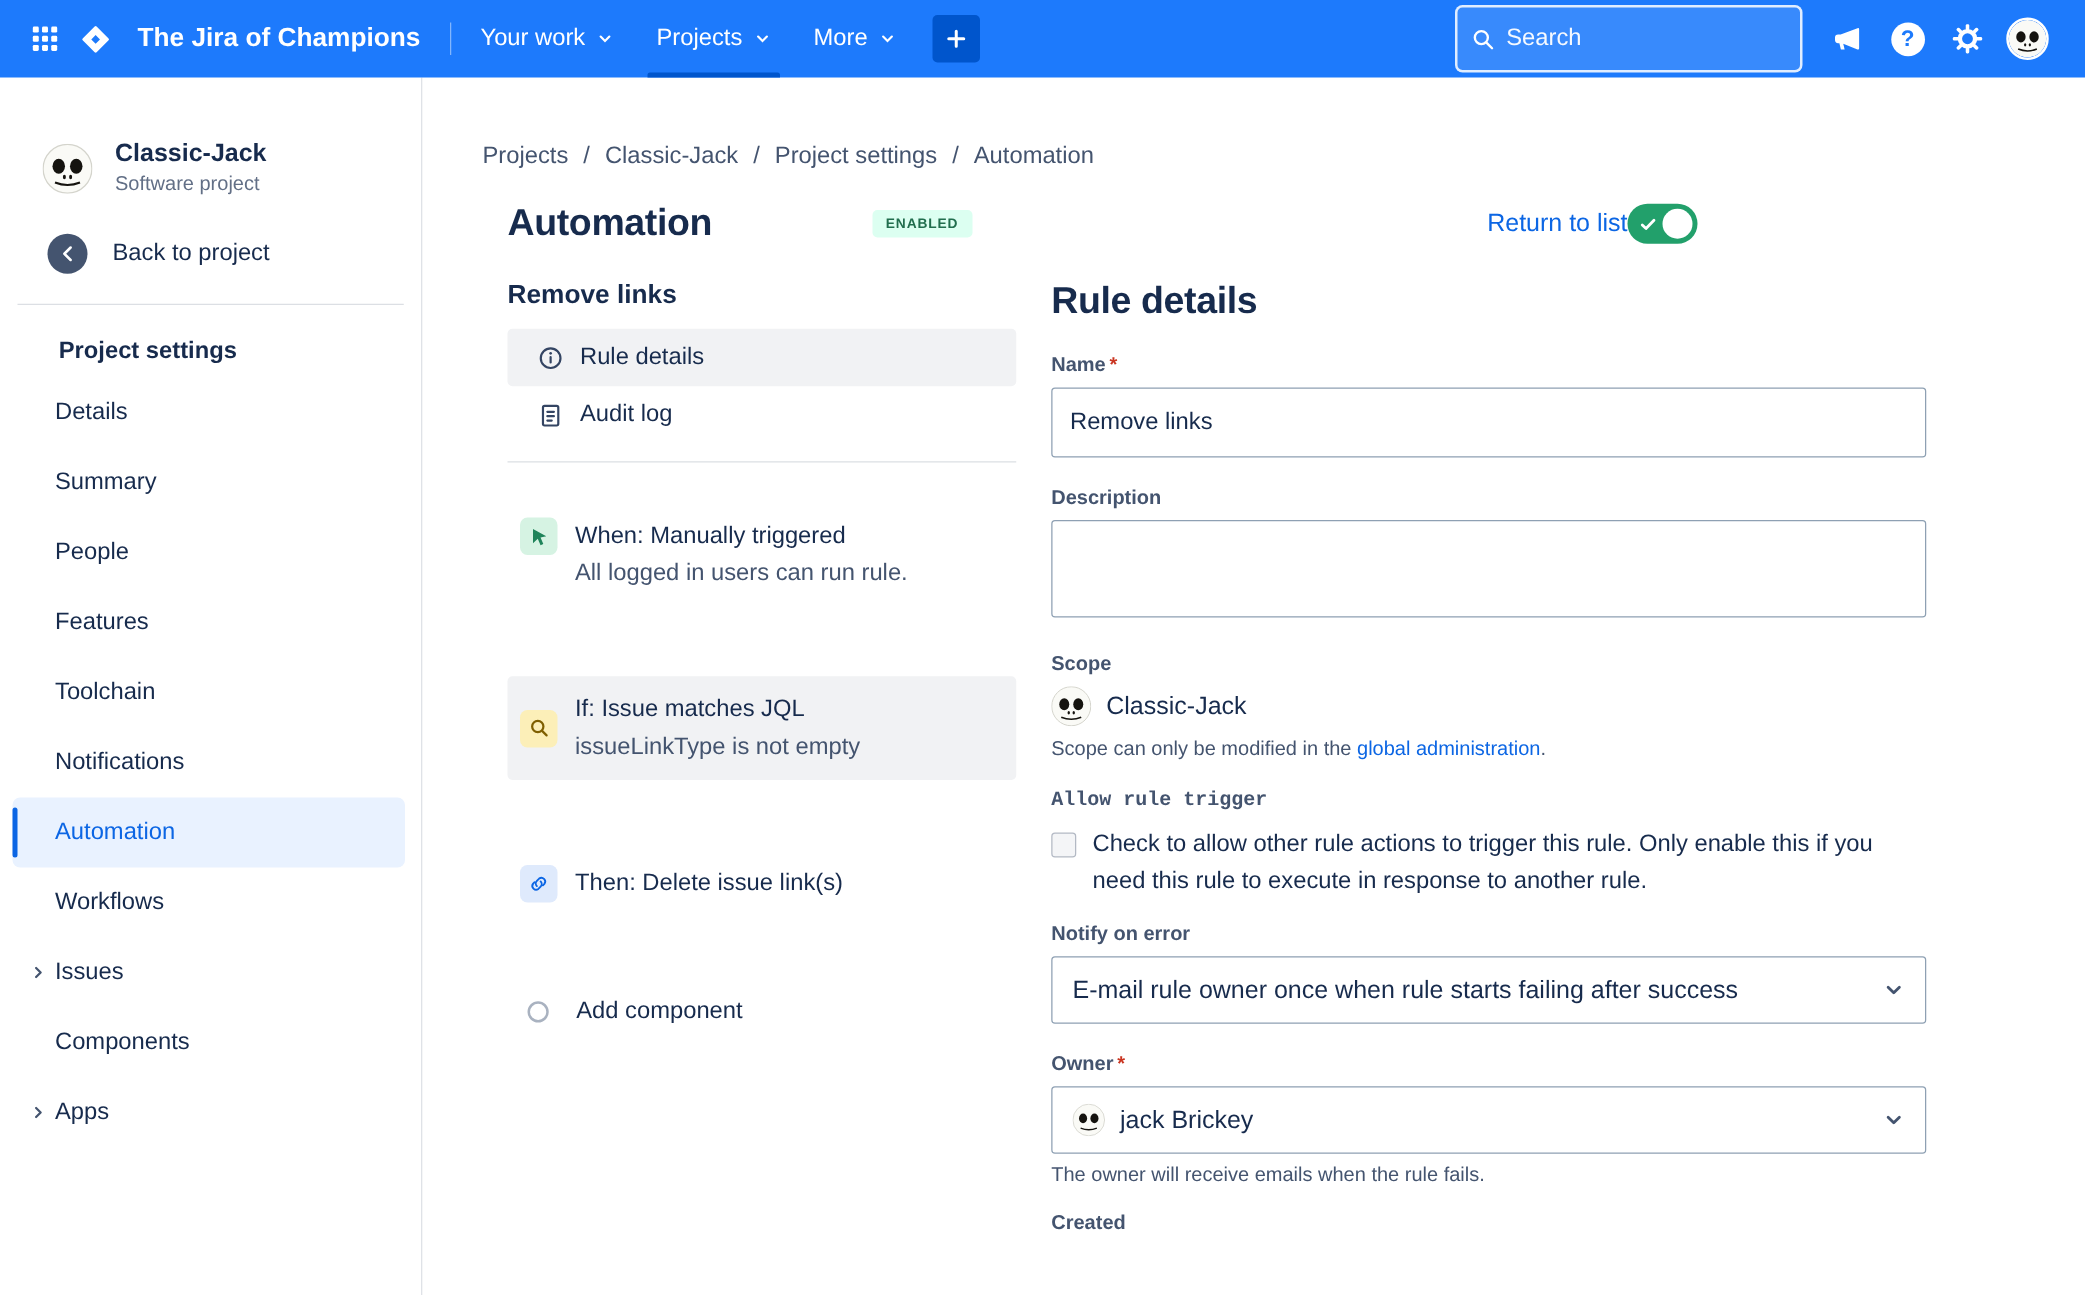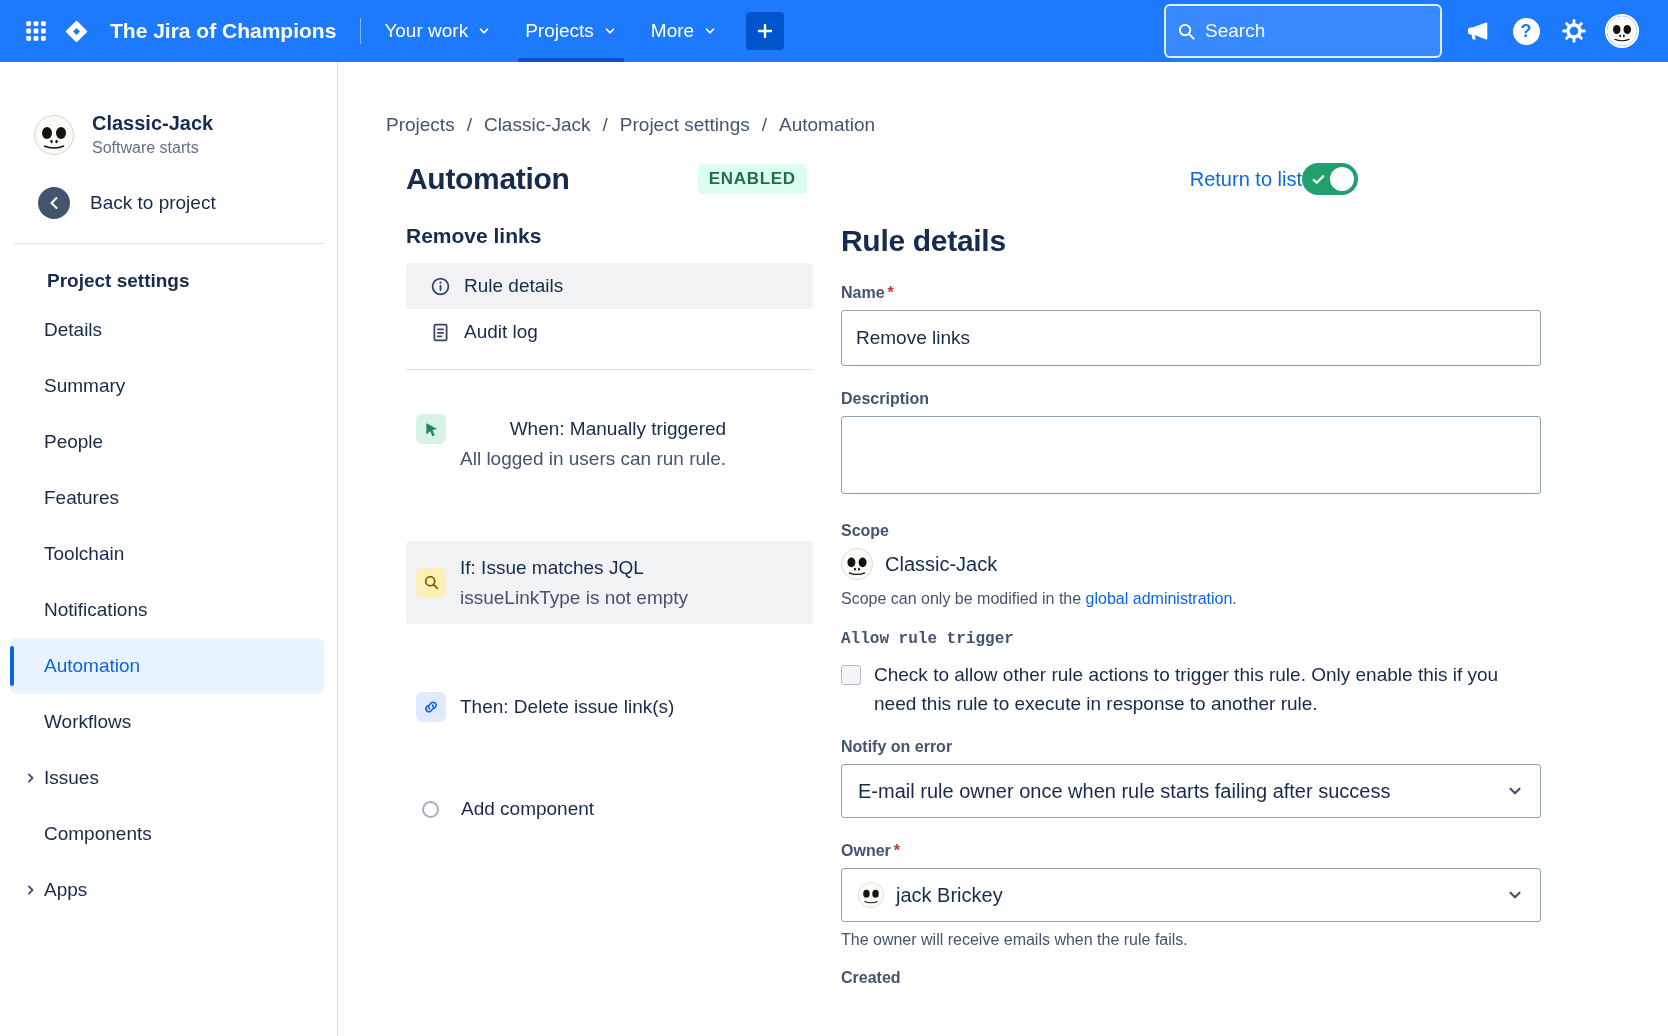--- a/index.html
+++ b/index.html
@@ -51,21 +51,21 @@
     border-radius:2px; background:#0c66e4; }
 
   
   .main { position:absolute; top:62px; left:338px; right:0; bottom:0; background:#fff; overflow:hidden; }
   .breadcrumb { display:flex; align-items:center; gap:12px; padding:52px 0 0 48px;
     font-size:19px; color:#44546f; }
   .crumb { cursor:pointer; }
   .crumb-sep { color:#44546f; }
   .page-header { display:flex; align-items:center; padding:26px 310px 0 68px; }
   .page-title { font-size:30px; font-weight:700; color:#172b4d; letter-spacing:-.3px; }
-  .status-badge { margin-left:128px; background:#dcfff1; color:#216e4e; font-size:17px; font-weight:700;
+  .status-badge { margin-left:128px; background:#dcfff1; color:#216e4e; font-size:11px; font-weight:700;
     letter-spacing:.7px; padding:5px 11px; border-radius:4px; }
   .header-right { margin-left:auto; display:flex; align-items:center; }
   .return-link { color:#0c66e4; font-size:20px; font-weight:500; cursor:pointer; white-space:nowrap; }
   .toggle { position:relative; width:56px; height:32px; border-radius:16px; background:#22a06b;
     display:flex; align-items:center; padding-left:9px; cursor:pointer; flex-shrink:0; }
   .toggle .knob { position:absolute; right:4px; top:4px; width:24px; height:24px; border-radius:50%; background:#fff; }
 
   .columns { display:flex; padding:28px 0 0 68px; }
 
   
@@ -77,21 +77,21 @@
   .rule-divider { height:1px; background:#dcdfe4; margin-top:14px; }
   .component { display:flex; gap:14px; padding:12px 12px 12px 10px; border-radius:4px; cursor:pointer; }
   .component.selected { background:#f1f2f4;align-items:center; }
   .comp-icon { width:30px; height:30px; border-radius:6px; display:flex; align-items:center;
     justify-content:center; flex-shrink:0; }
   .comp-icon.when { background:#d6f3e3; }
   .comp-icon.if { background:#fcefb8; }
   .comp-icon.then { background:#dfeafc; }
   .comp-title { font-size:19px; color:#172b4d; line-height:30px; }
   .comp-sub { font-size:19px; color:#44546f; line-height:29px; }
-  .when-block { margin-top:32px;text-align:right; }
+  .when-block { margin-top:32px; }
   .if-block { margin-top:56px; }
   .then-block { margin-top:56px; }
   .add-row { display:flex; align-items:center; gap:22px; margin-top:64px; padding-left:16px;
     font-size:19px; color:#172b4d; cursor:pointer; }
   .radio-circle { width:17px; height:17px; border-radius:50%; border:2px solid #a9b2c0; flex-shrink:0; }
 
   
   .form-col { width:700px; margin-left:28px; }
   .form-title { font-size:30px; font-weight:700; color:#172b4d; margin-bottom:26px; letter-spacing:-.3px; }
   .field-label { font-size:16px; font-weight:700; color:#44546f; margin-bottom:8px; }
@@ -225,21 +225,21 @@
         <circle cx="20" cy="20" r="19.5" fill="#fafaf6" stroke="#d4d4cc"></circle>
         <ellipse cx="13" cy="18" rx="5" ry="6" fill="#15130f"></ellipse>
         <ellipse cx="27" cy="18" rx="5" ry="6" fill="#15130f"></ellipse>
         <ellipse cx="17.5" cy="26.5" rx="1.2" ry="1.8" fill="#15130f"></ellipse>
         <ellipse cx="22.5" cy="26.5" rx="1.2" ry="1.8" fill="#15130f"></ellipse>
         <path d="M10 31q10 4 20 0" stroke="#15130f" stroke-width="1.6" fill="none"></path>
       </svg>
     </span>
     <div>
       <div class="project-name">Classic-Jack</div>
-      <div class="project-type">Software starts</div>
+      <div class="project-type">Software project</div>
     </div>
   </div>
 
   <div class="back-row">
     <span class="back-circle">
       <svg width="16" height="16" viewBox="0 0 16 16" fill="none" stroke="#fff" stroke-width="2" stroke-linecap="round" stroke-linejoin="round">
           <path d="M10.5 3L5.5 8l5 5"></path>
         </svg>
     </span>
     <span class="back-label">Back to project</span>

